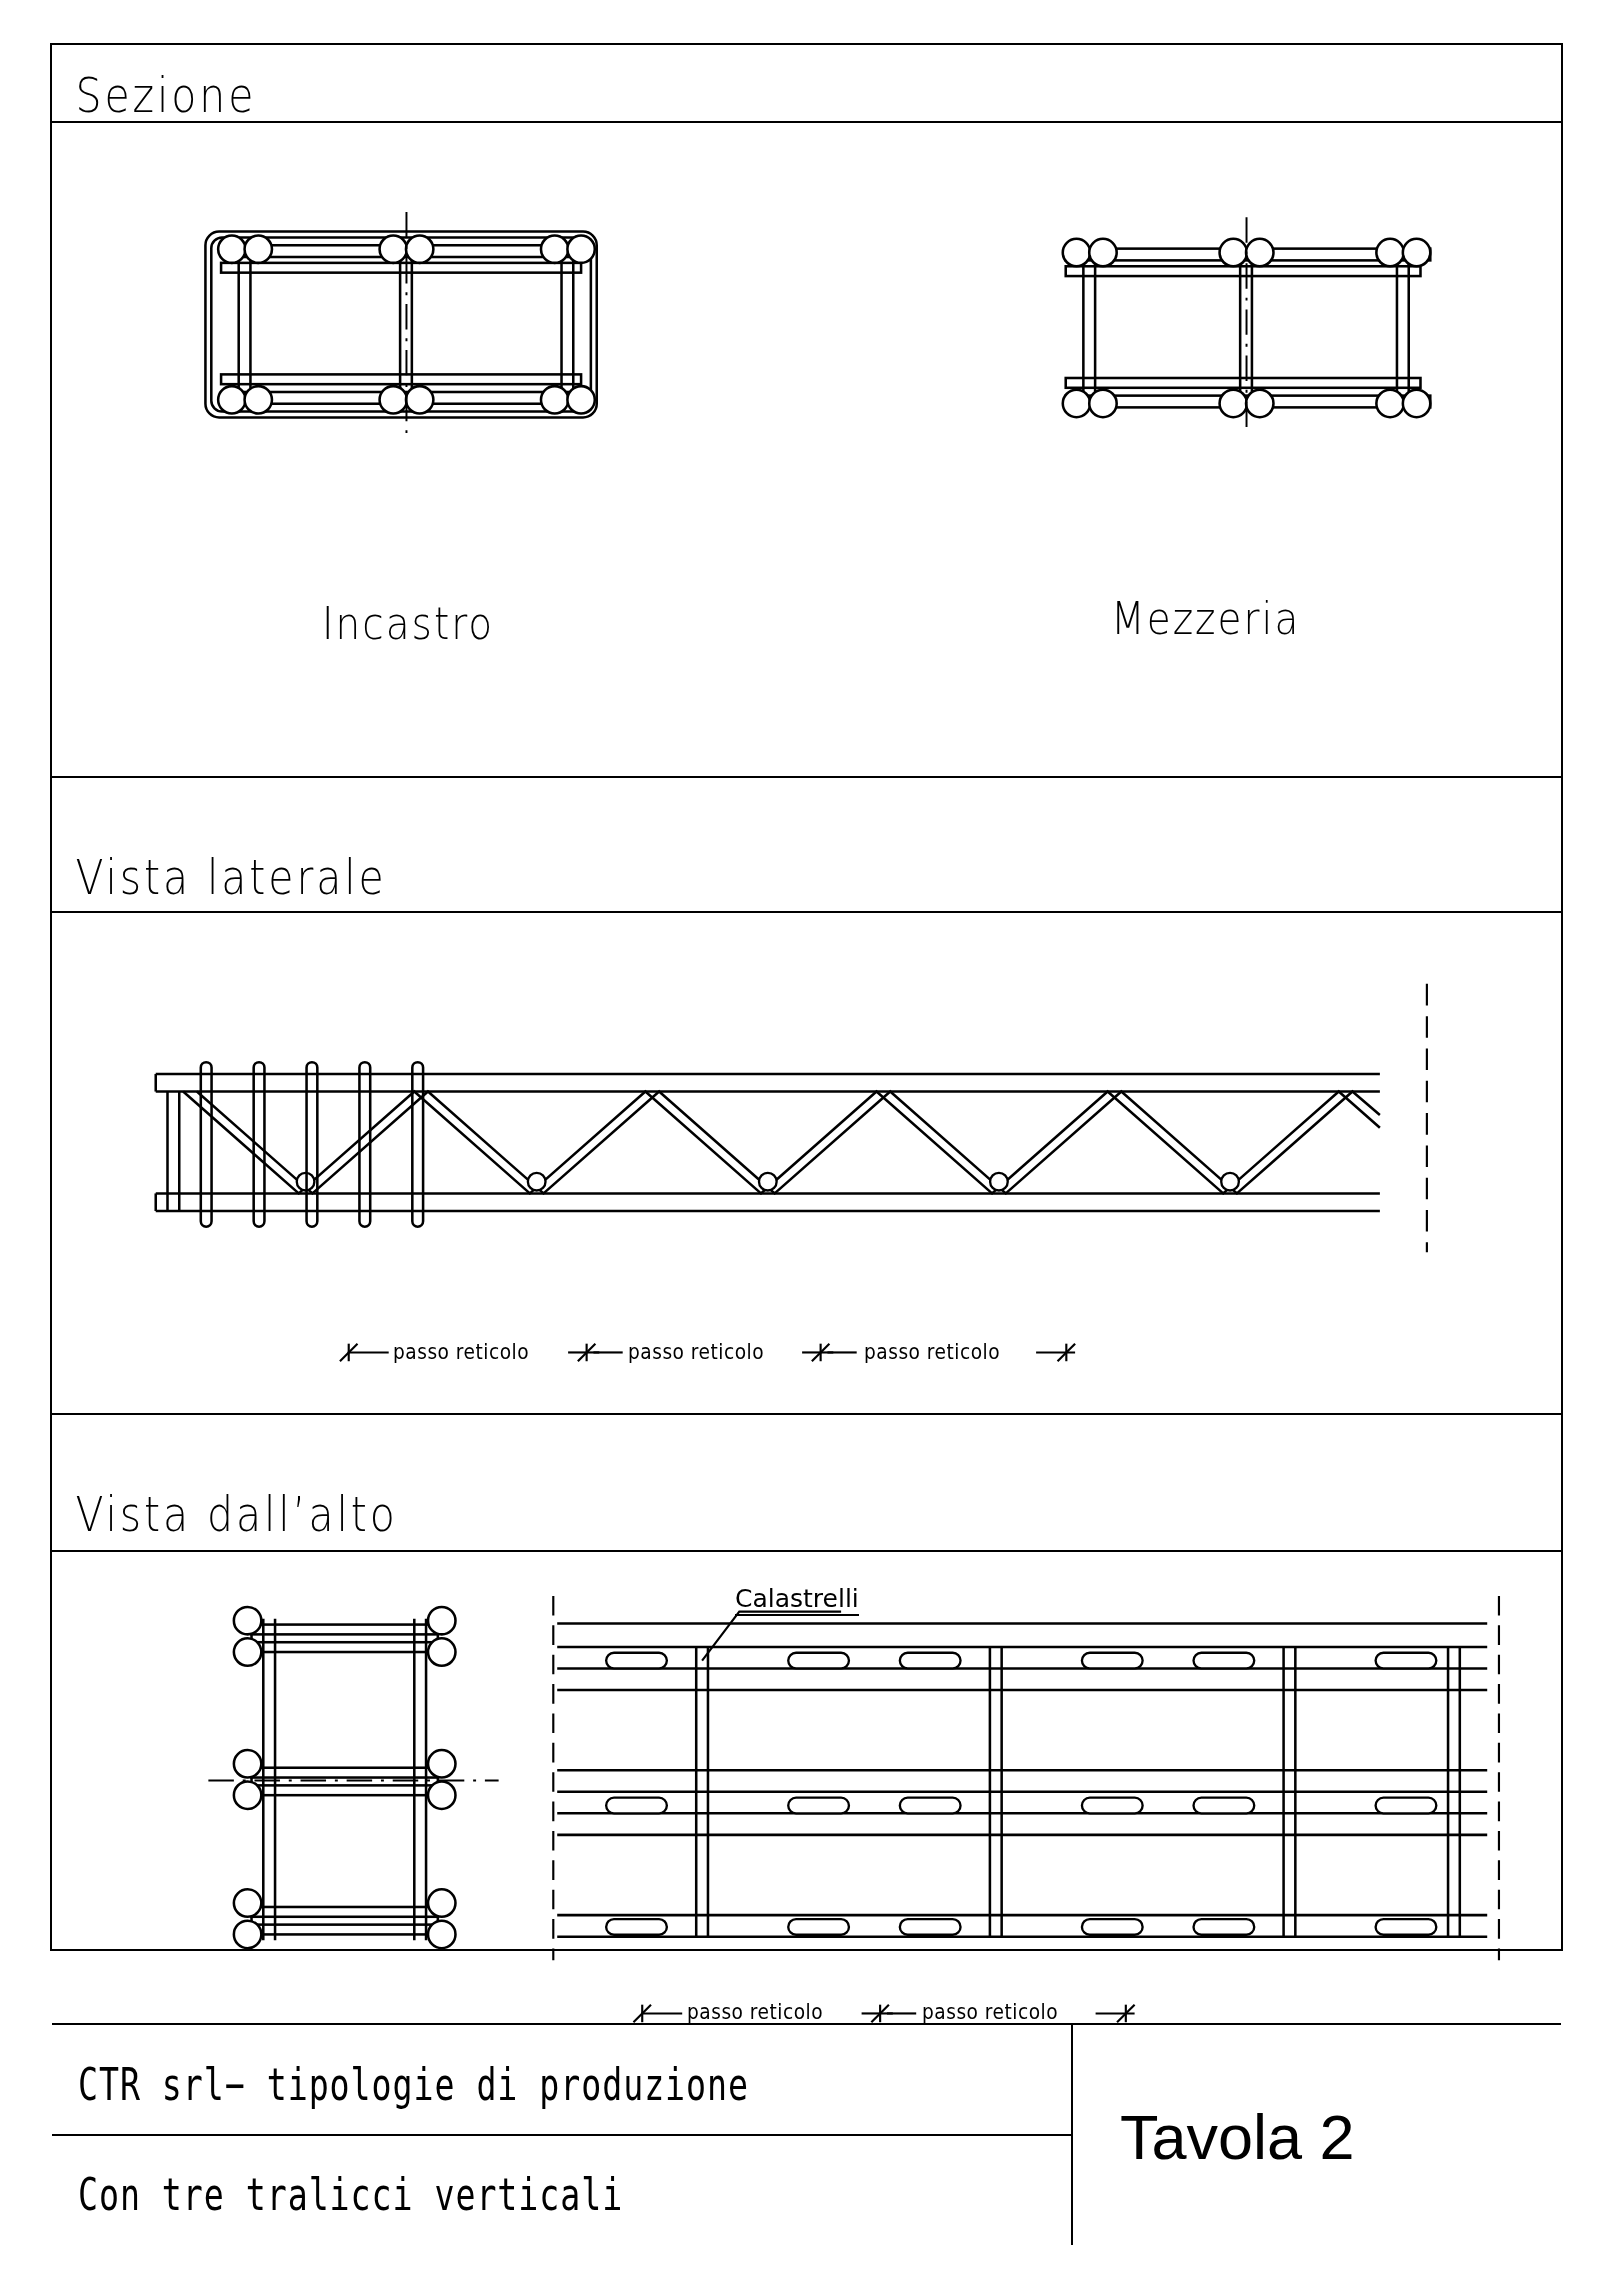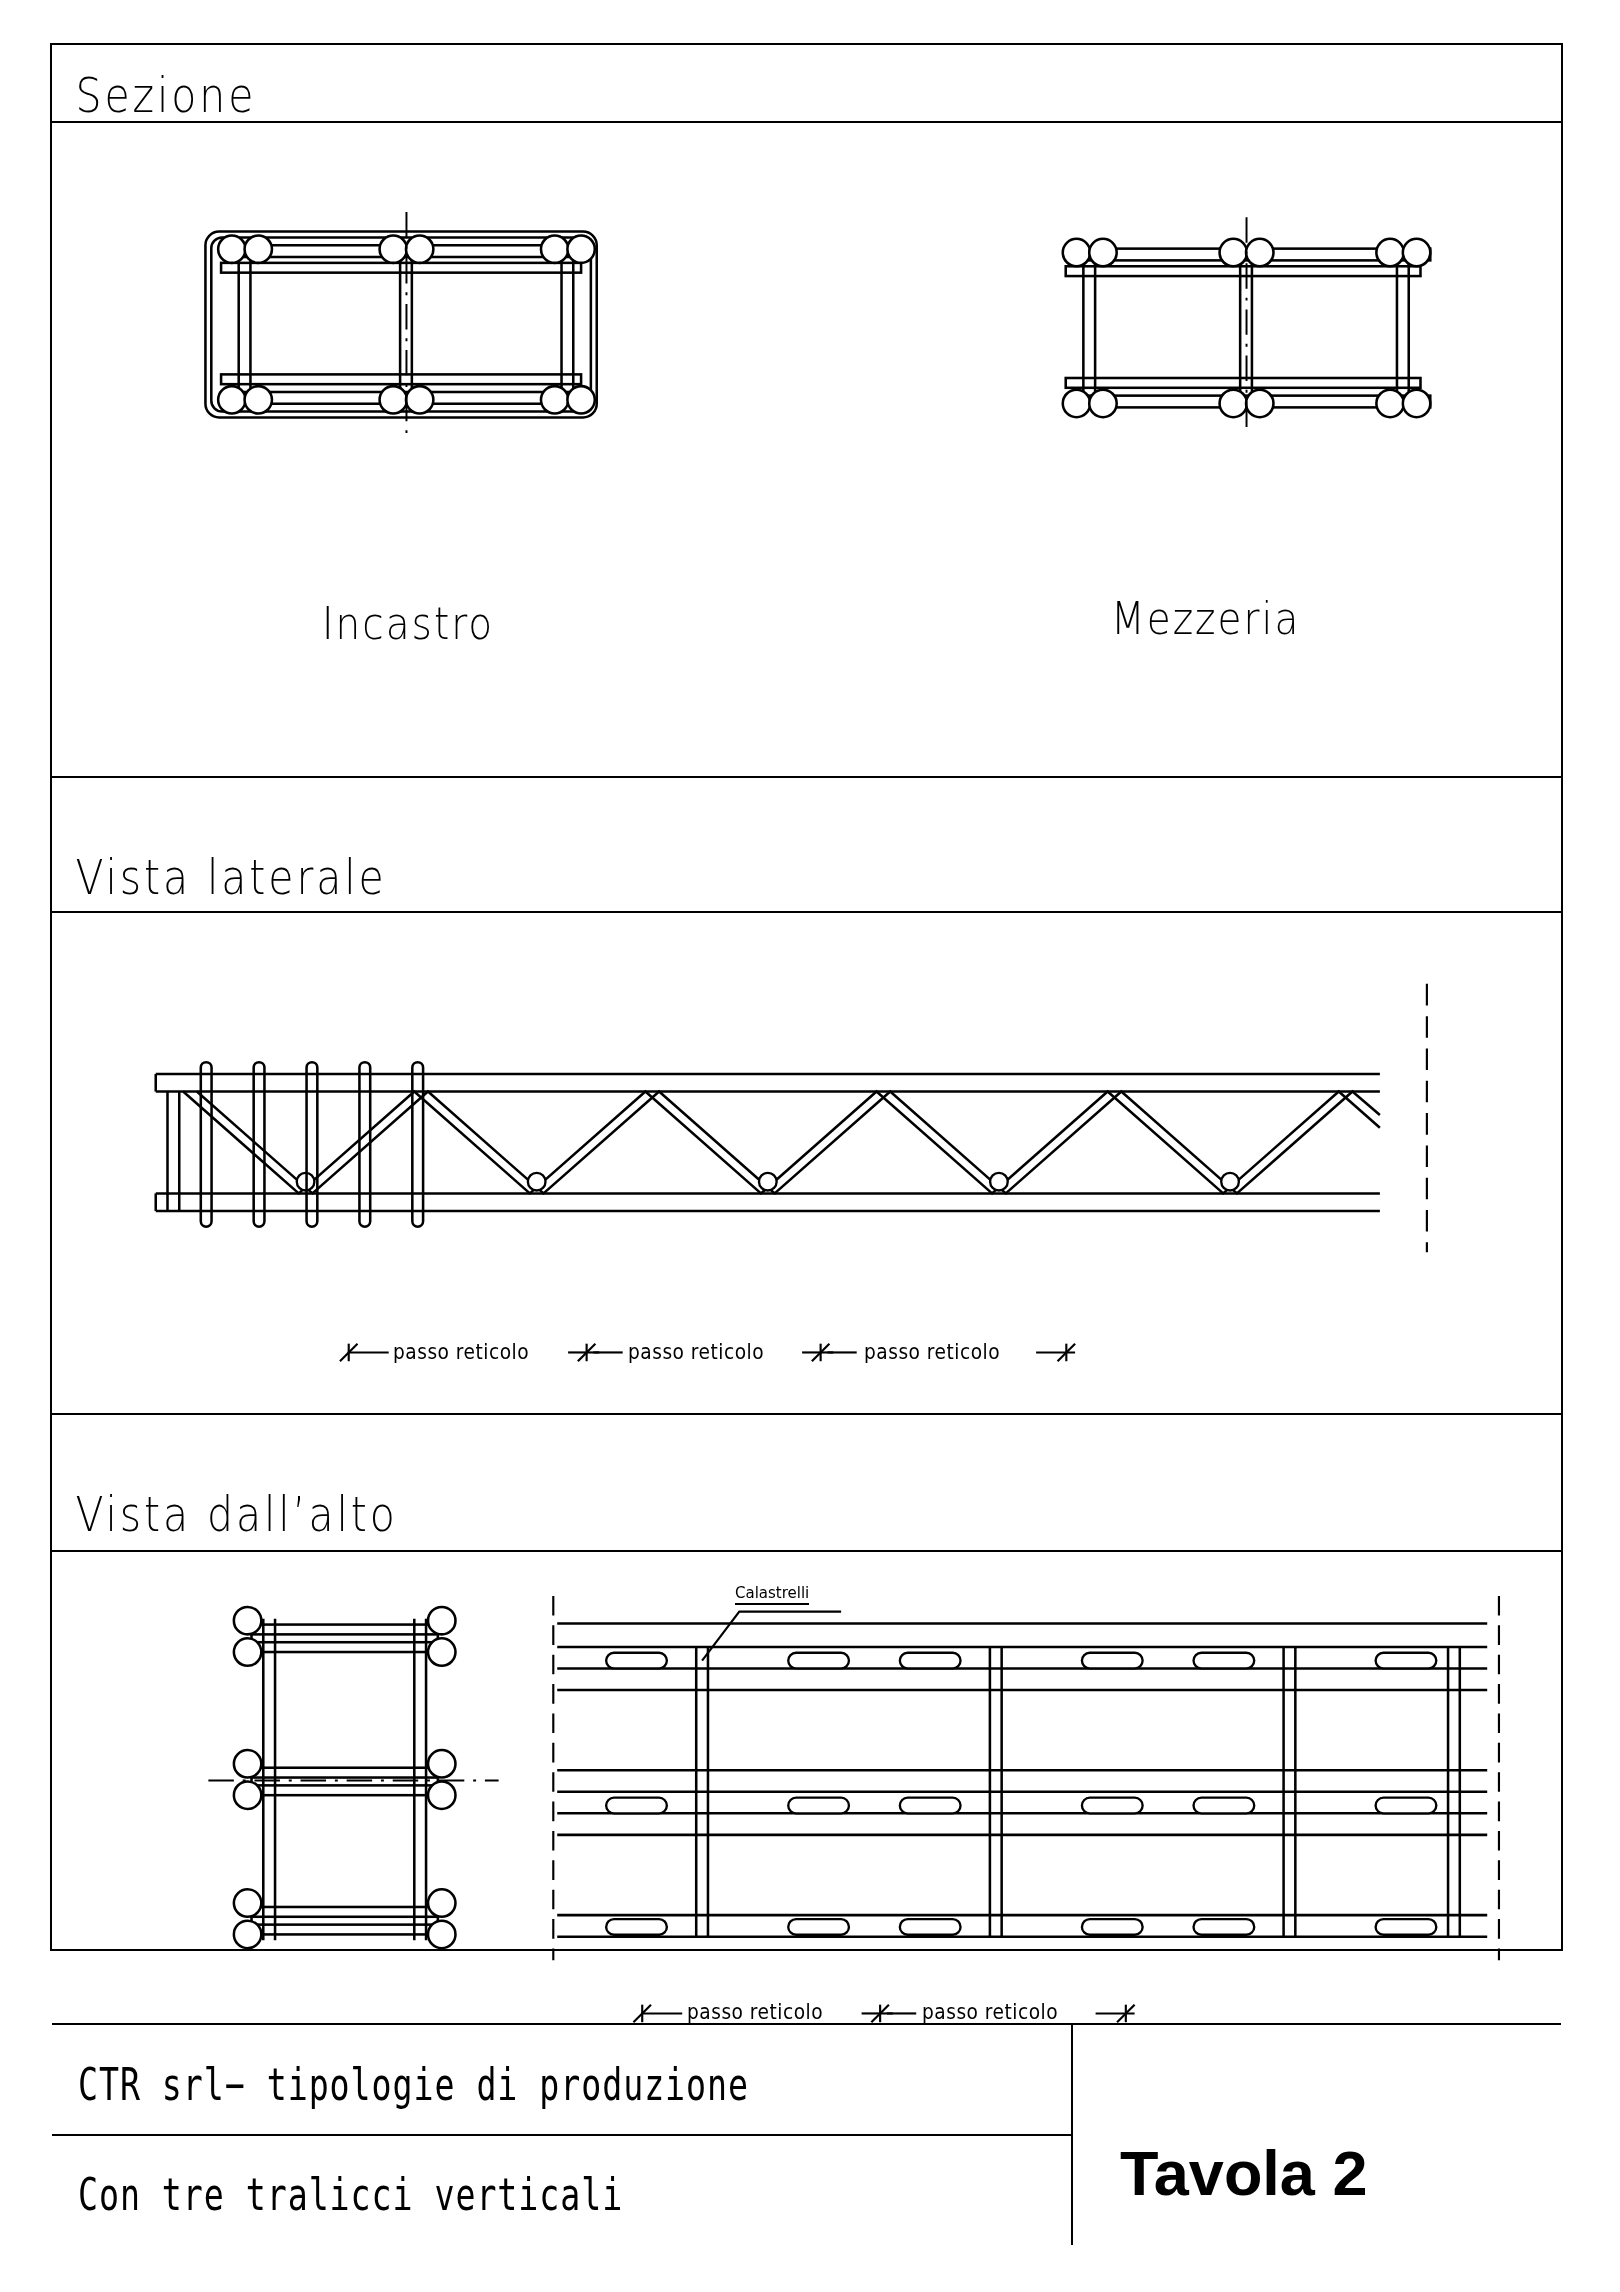--- a/index.html
+++ b/index.html
@@ -49,40 +49,39 @@
     font-weight:300;
     font-size:35px;
     letter-spacing:1px;
     white-space:nowrap;
     transform:scaleY(1.25) scaleX(0.95);
     transform-origin:left top;
   }
   .tavola{
     position:absolute;
     font-family:"Liberation Sans", sans-serif;
-    font-weight:bold;
+    font-weight:normal;
     font-size:63px;
     white-space:nowrap;
-    margin-top:36px;
   }
   .dimtext{
     position:absolute;
     font-family:"DejaVu Sans", sans-serif;
     font-weight:400;
     font-size:18.6px;
     letter-spacing:0.5px;
     white-space:nowrap;
     transform:scaleY(1.15);
     transform-origin:left top;
   }
   .calabel{
     position:absolute;
     font-family:"DejaVu Sans", sans-serif;
     font-weight:500;
-    font-size:15px;
+    font-size:25px;
     white-space:nowrap;
   }
   svg{display:block;position:absolute;overflow:visible;}
   .vr{position:absolute;width:0;border-left:2.5px solid #000;}
 </style>
 </head>
 <body>
 
 <div class="sheet">
 

